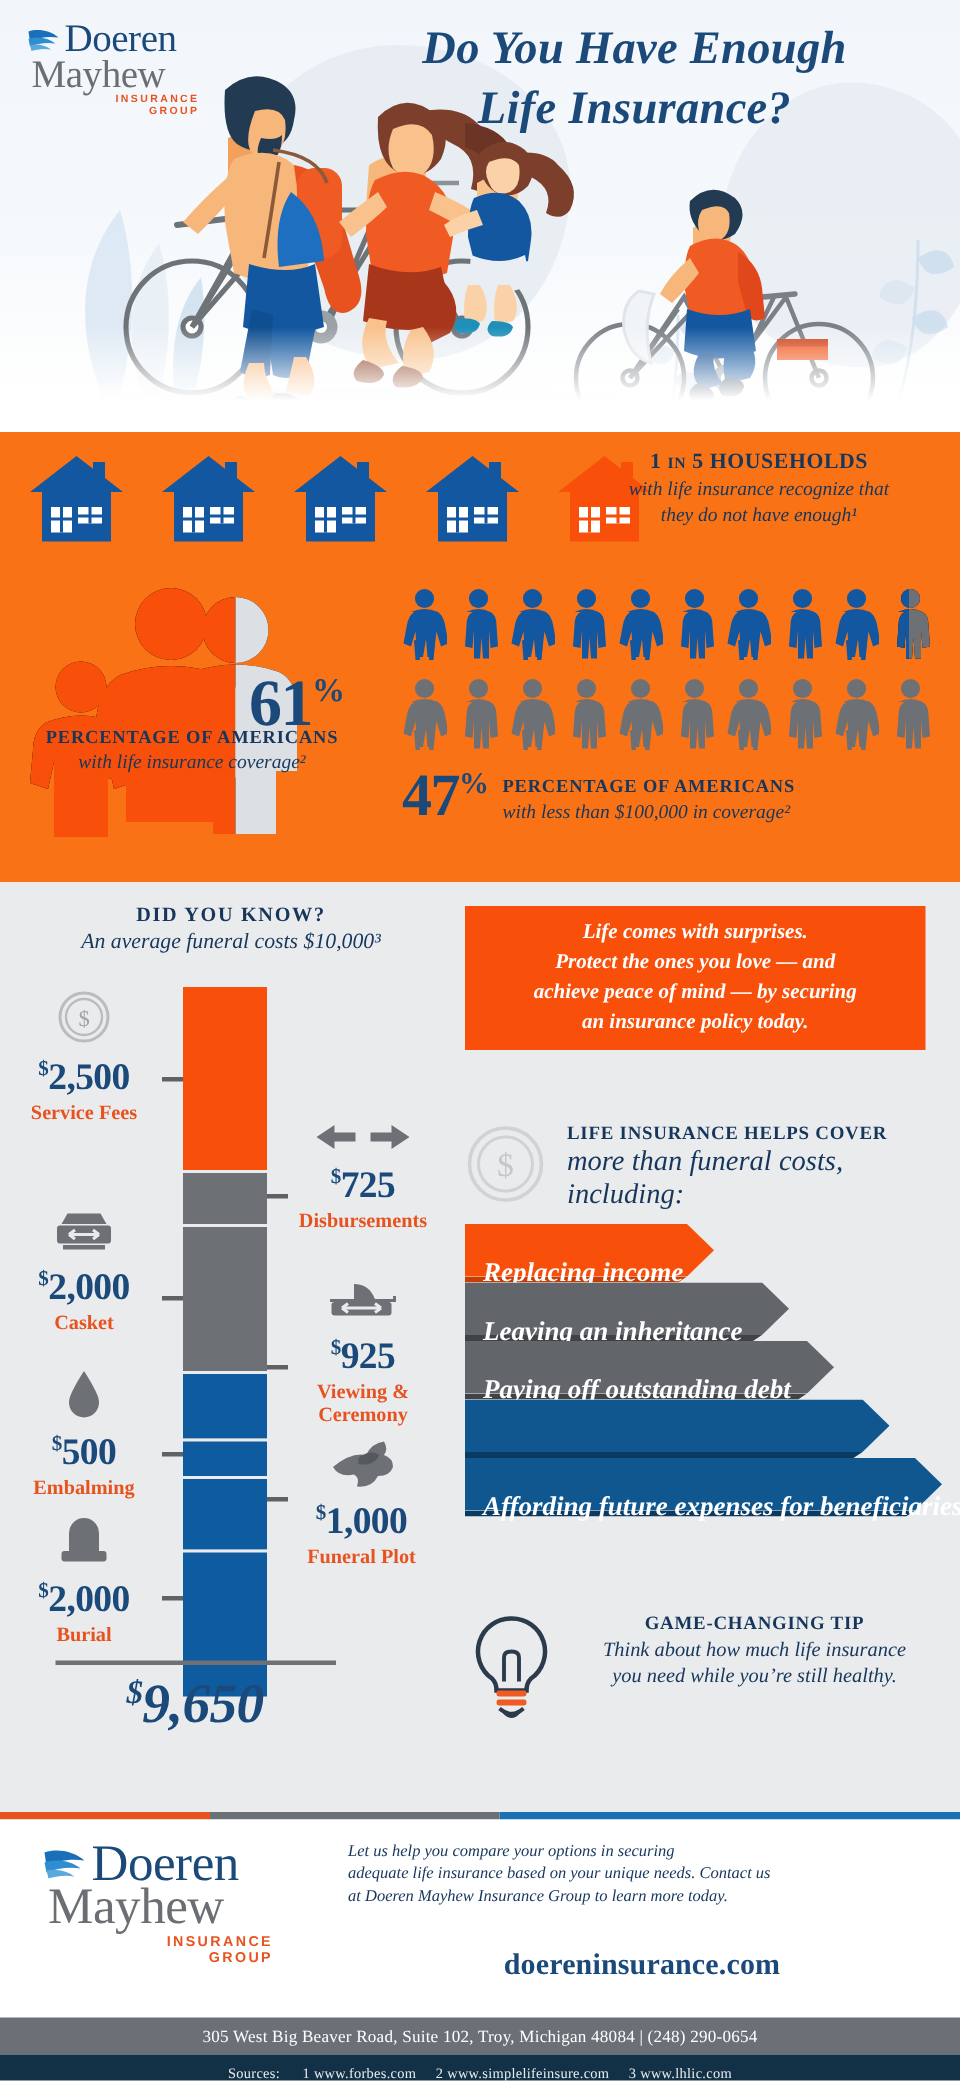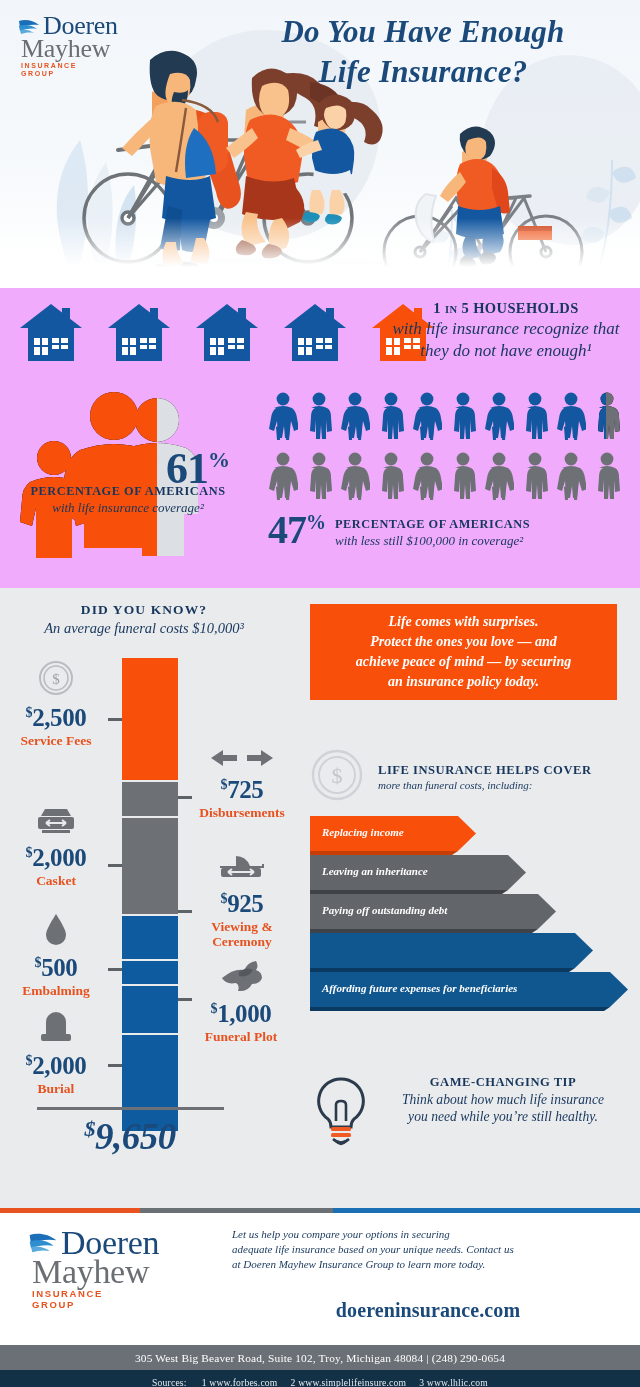--- a/index.html
+++ b/index.html
@@ -14,36 +14,36 @@
   #hero .blob.b2{left:480px;top:55px;width:175px;height:190px;background:#e6ebf1;}
   #hero .wash{position:absolute;left:0;bottom:0;width:640px;height:70px;
         background:linear-gradient(180deg,rgba(255,255,255,0) 0%, #fff 70%);}
 
   .logo{position:absolute;}
   .logo .lg-row{display:flex;align-items:flex-start;}
   .logo .swoosh{flex:0 0 auto;margin-right:3px;margin-top:4px;}
   .logo .doeren{font-family:"Liberation Serif",serif;color:#1b4a7a;letter-spacing:-.3px;line-height:.96;}
   .logo .mayhew{font-family:"Liberation Serif",serif;color:#6b6f73;letter-spacing:-.3px;line-height:.96;}
   .logo .insgrp{font-family:"Liberation Sans",sans-serif;color:#e8521f;letter-spacing:1.6px;
-       line-height:1.18;font-weight:700;}
+       text-align:right;line-height:1.18;font-weight:700;}
 
   .hero-title{position:absolute;right:22px;top:12px;width:390px;text-align:center;
      font-family:"Liberation Serif",serif;font-style:italic;font-weight:700;
      font-size:31px;line-height:1.30;color:#1b4a7a;letter-spacing:.2px;}
 
   
-  #stats{position:absolute;left:0;top:288px;width:640px;height:300px;background:#f0abfc;}
+  #stats{position:absolute;left:0;top:288px;width:640px;height:300px;background:#f97316;}
 
   .house-row{position:absolute;left:18px;top:14px;display:flex;gap:22px;}
   .hs-blue{color:#1257a0;} .hs-orange{color:#f8500a;}
 
   .hh-text{position:absolute;left:386px;top:12px;width:240px;text-align:center;color:#16365c;}
   .hh-text .l1{font-size:14.5px;font-weight:700;letter-spacing:.4px;}
   .hh-text .l1 .sm{font-size:10.5px;}
-  .hh-text .l2{font-size:17px;font-style:italic;line-height:1.30;margin-top:1px;}
+  .hh-text .l2{font-size:13px;font-style:italic;line-height:1.30;margin-top:1px;}
 
   .pct61-wrap{position:absolute;left:18px;top:100px;width:250px;}
   .pct61-num{position:absolute;left:148px;top:55px;color:#1b4a7a;font-size:44px;font-weight:700;letter-spacing:-1px;}
   .pct61-num sup{font-size:22px;vertical-align:super;font-weight:700;}
   .cap-61{position:absolute;left:8px;top:196px;width:240px;text-align:center;color:#16365c;}
   .cap-61 .t1{font-size:12.3px;font-weight:700;letter-spacing:.55px;}
   .cap-61 .t2{font-size:13px;font-style:italic;margin-top:1px;}
 
   .people-grid{position:absolute;left:268px;top:104px;}
   .people-row{display:flex;gap:6px;}
@@ -52,21 +52,21 @@
   .pct47-row{position:absolute;left:268px;top:222px;display:flex;align-items:flex-start;width:370px;}
   .pct47-num{color:#1b4a7a;font-size:40px;font-weight:700;letter-spacing:-1px;line-height:1;margin-right:10px;}
   .pct47-num sup{font-size:20px;vertical-align:super;}
   .cap-47{color:#16365c;padding-top:7px;}
   .cap-47 .t1{font-size:12.3px;font-weight:700;letter-spacing:.55px;}
   .cap-47 .t2{font-size:13px;font-style:italic;margin-top:1px;}
 
   
   #main{position:absolute;left:0;top:588px;width:640px;height:620px;background:#eaebed;}
 
-  .dyk{position:absolute;left:4px;top:14px;width:280px;text-align:center;color:#16365c;}
+  .dyk{position:absolute;left:14px;top:14px;width:280px;text-align:center;color:#16365c;}
   .dyk .t1{font-size:13.5px;font-weight:700;letter-spacing:1.1px;}
   .dyk .t2{font-size:14.5px;font-style:italic;margin-top:2px;}
 
   
   #barcol{position:absolute;left:122px;top:70px;width:56px;}
   .seg{width:56px;box-sizing:border-box;border-top:2px solid #eaebed;}
   .seg:first-child{border-top:none;}
   .totalrule{position:absolute;left:37px;top:519px;width:187px;height:3px;background:#6d7176;}
   .total-amt{position:absolute;left:10px;top:527px;width:240px;text-align:center;
      color:#1b4a7a;font-size:37px;font-weight:700;letter-spacing:-.5px;font-style:italic;}
@@ -82,26 +82,26 @@
 
   
   .callout{position:absolute;left:310px;top:16px;width:307px;height:96px;background:#f8500a;
      display:flex;align-items:center;justify-content:center;}
   .callout p{margin:0;color:#fff;font-size:14px;font-style:italic;font-weight:700;
      line-height:1.42;text-align:center;padding:0 14px;}
 
   .helps{position:absolute;left:310px;top:160px;width:310px;display:flex;align-items:center;}
   .helps .txt{color:#16365c;margin-left:14px;}
   .helps .t1{font-size:12.6px;font-weight:700;letter-spacing:.5px;}
-  .helps .t2{font-size:11px;font-style:italic;margin-top:1px;}
+  .helps .t2{font-size:19px;font-style:italic;margin-top:1px;}
 
   .chev{position:relative;height:35px;margin-bottom:4px;}
   .chev .body{position:absolute;left:0;top:0;height:35px;}
-  .chev .lbltx{position:absolute;left:12px;top:0;height:32px;display:flex;align-items:center;
-     color:#fff;font-size:11px;font-style:italic;font-weight:700;white-space:nowrap;}
+  .chev .lbltx{position:absolute;left:12px;top:16px;height:32px;display:flex;align-items:center;
+     color:#fff;font-size:18px;font-style:italic;font-weight:700;white-space:nowrap;}
   .chev .shadow{position:absolute;left:0;top:35px;height:4px;}
 
   .tip{position:absolute;left:310px;top:487px;width:320px;display:flex;align-items:flex-start;}
   .tip .txt{color:#16365c;margin-left:12px;text-align:center;width:238px;}
   .tip .t1{font-size:12.6px;font-weight:700;letter-spacing:.5px;}
   .tip .t2{font-size:13.6px;font-style:italic;line-height:1.28;margin-top:1px;}
 
   
   #footer{position:absolute;left:0;top:1208px;width:640px;height:179px;}
   .frule{position:absolute;left:0;top:0;width:640px;height:5px;display:flex;}
@@ -550,21 +550,21 @@
         </svg>
     </div>
   </div>
 
   <div class="pct47-row">
     <div class="pct47-num">
       <span>47</span><sup>%</sup>
     </div>
     <div class="cap-47">
       <div class="t1">PERCENTAGE OF AMERICANS</div>
-      <div class="t2">with less still $100,000 in coverage²</div>
+      <div class="t2">with less than $100,000 in coverage²</div>
     </div>
   </div>
 </div>
 
 <div id="main">
 
   <div class="dyk">
     <div class="t1">DID YOU KNOW?</div>
     <div class="t2">An average funeral costs $10,000³</div>
   </div>

